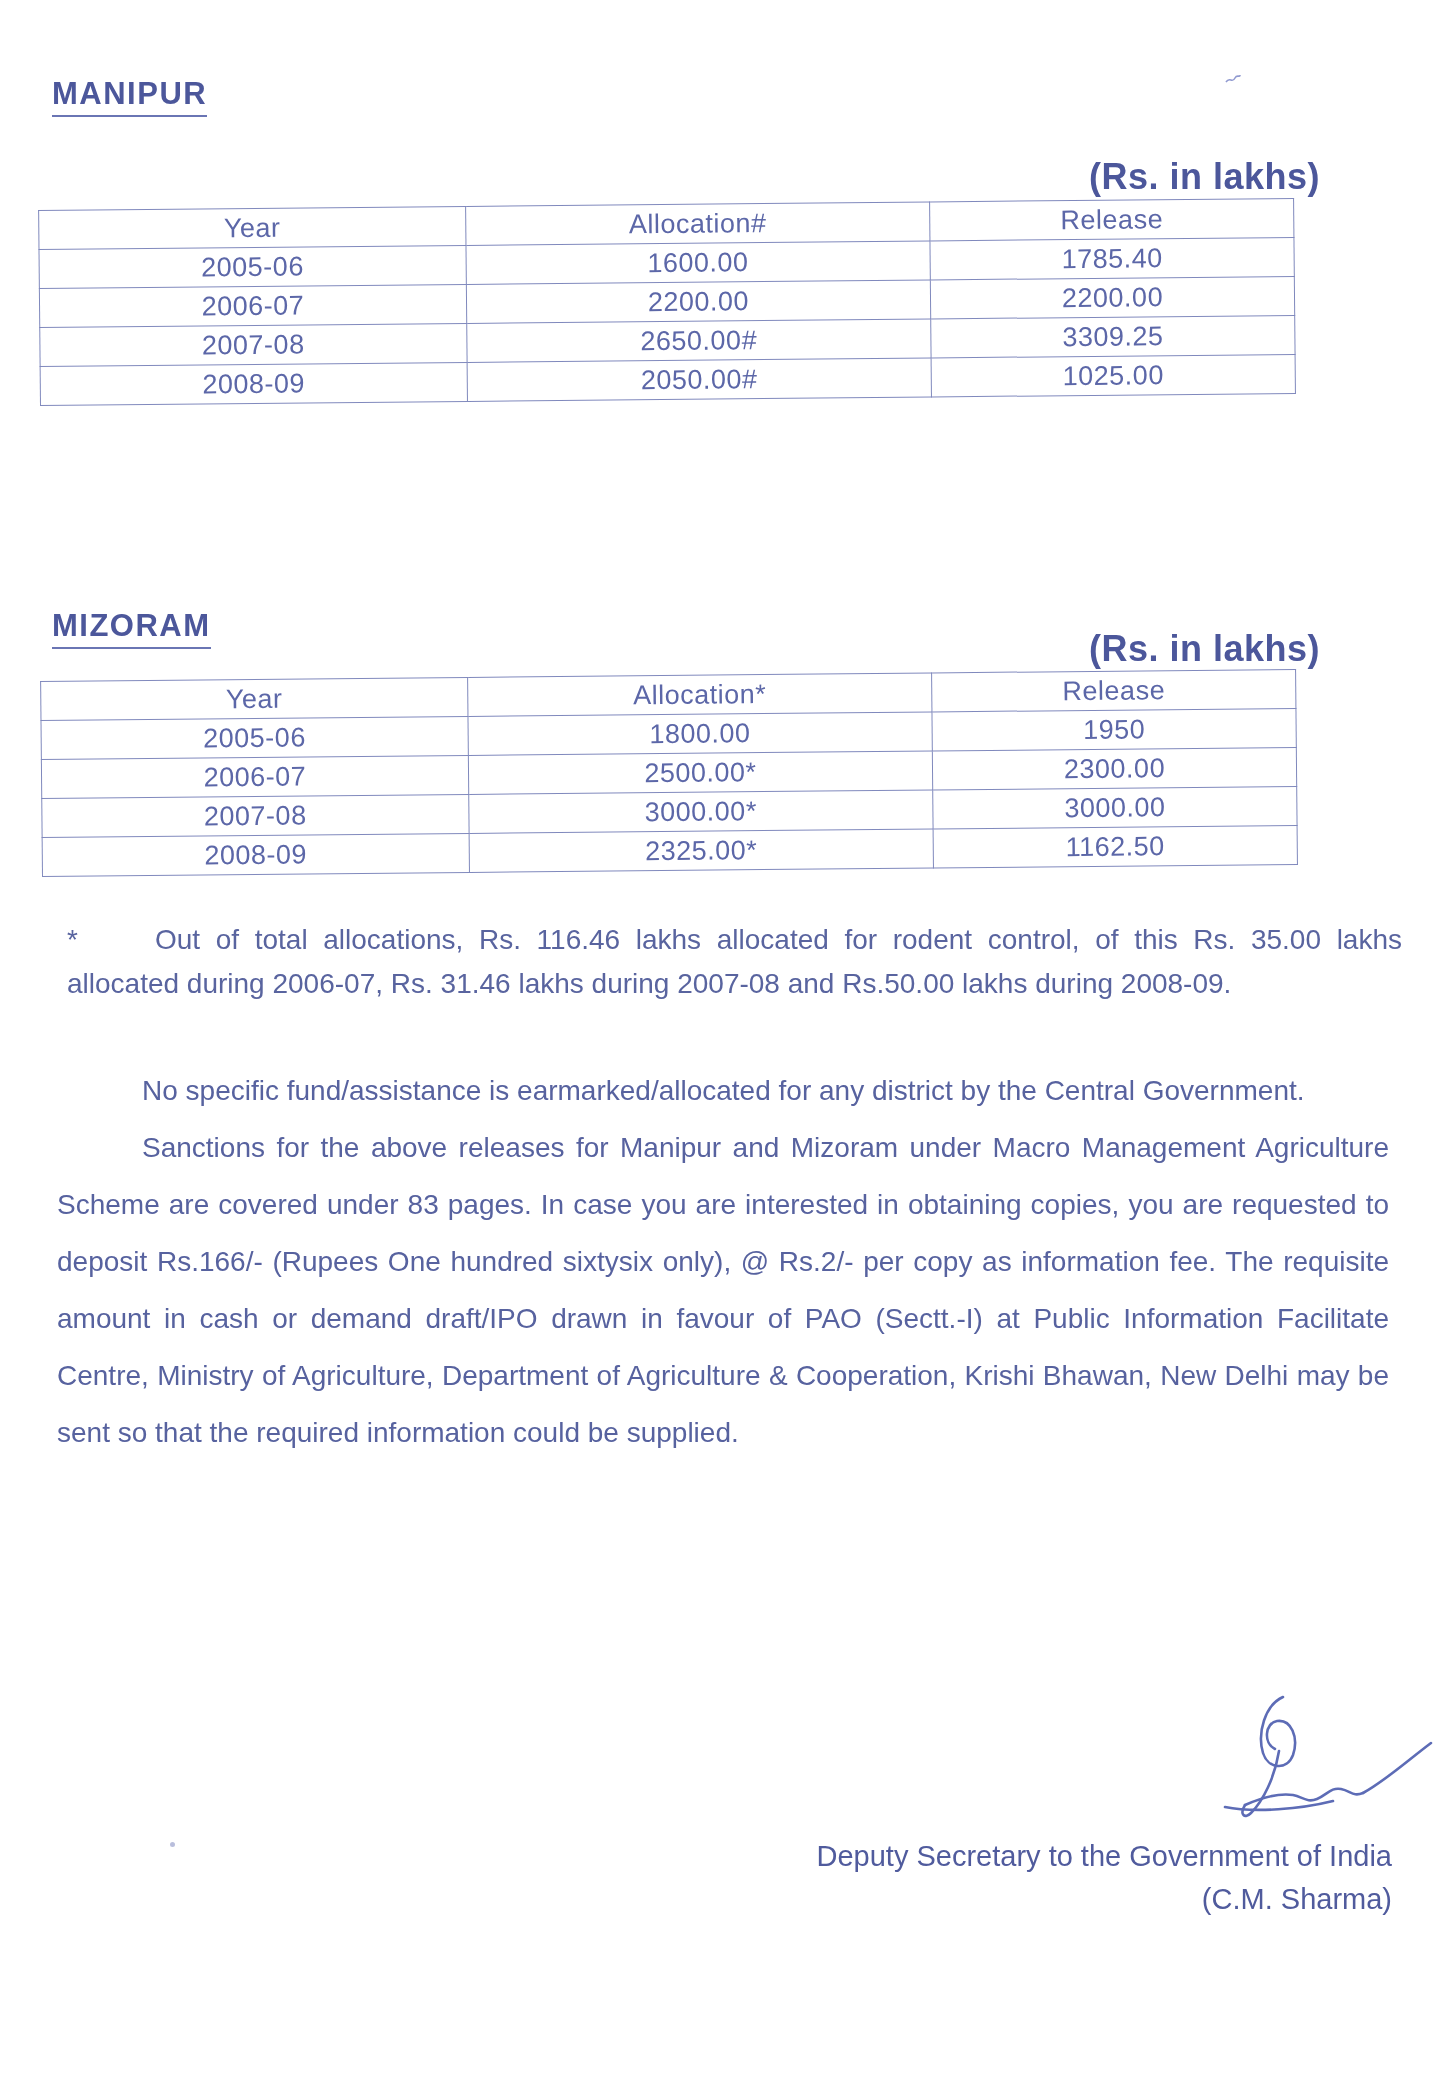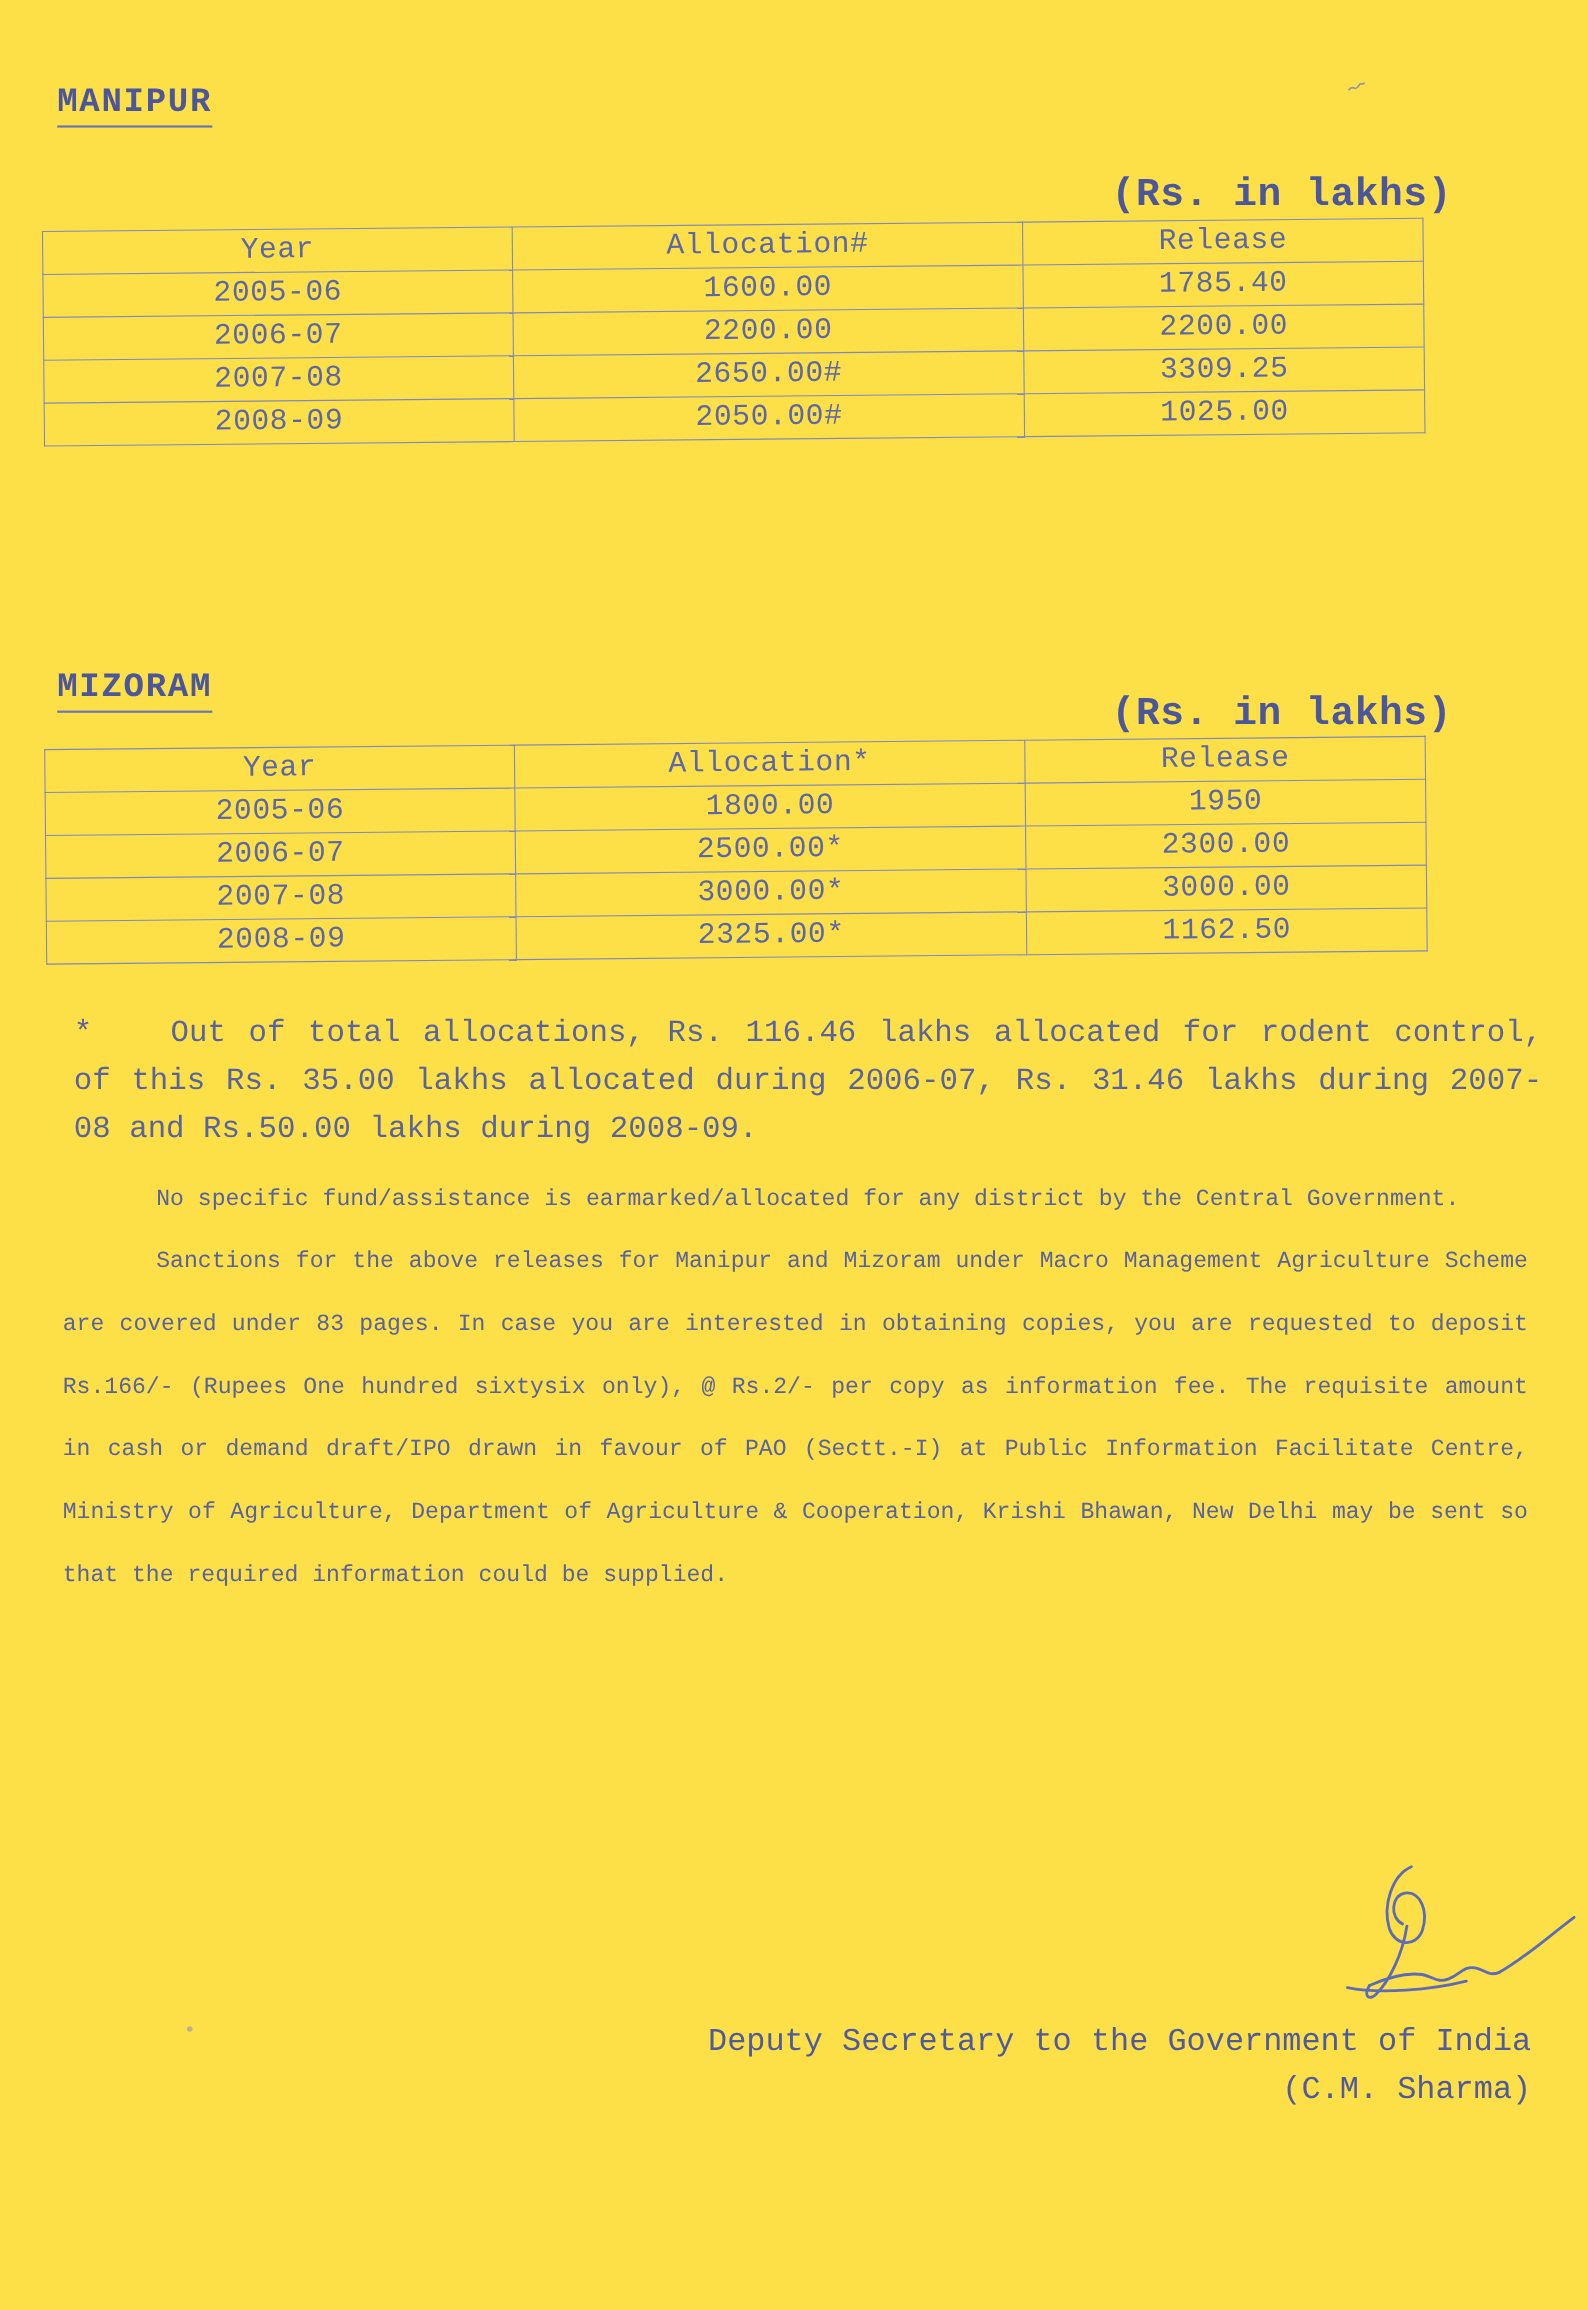--- a/index.html
+++ b/index.html
@@ -1,21 +1,21 @@
 <!DOCTYPE html>
 <html><head>
 <meta charset="utf-8">
 <style>
   html,body { margin:0; padding:0; background:#e8e8e6; }
   .page {
     position:relative;
     width:1444px; height:2100px;
     margin:0 auto;
-    background:#fde047;
-    font-family:Liberation Mono, monospace;
+    background:#ffffff;
+    font-family:Liberation Sans, sans-serif;
     color:#57629f;
     overflow:hidden;
   }
   .abs { position:absolute; }
 
   .heading {
     font-size:31px; font-weight:bold; letter-spacing:1.5px;
     color:#4c579b;
     border-bottom:2.5px solid #6a75b4;
     padding-bottom:3px;
@@ -49,21 +49,21 @@
     font-size:28px; line-height:44px;
     text-align:justify;
     color:#59649f;
   }
   .fn-marker { display:inline-block; width:88px; }
 
   .body-text {
     position:absolute;
     left:57px; top:1062px;
     width:1332px;
-    font-size:21px; line-height:57px;
+    font-size:28px; line-height:57px;
     text-align:justify;
     color:#57629f;
   }
   .body-text p { margin:0; text-indent:85px; }
 
   .sign-block {
     position:absolute;
     right:52px; top:1835px;
     text-align:right;
     font-size:29px; line-height:43px;

